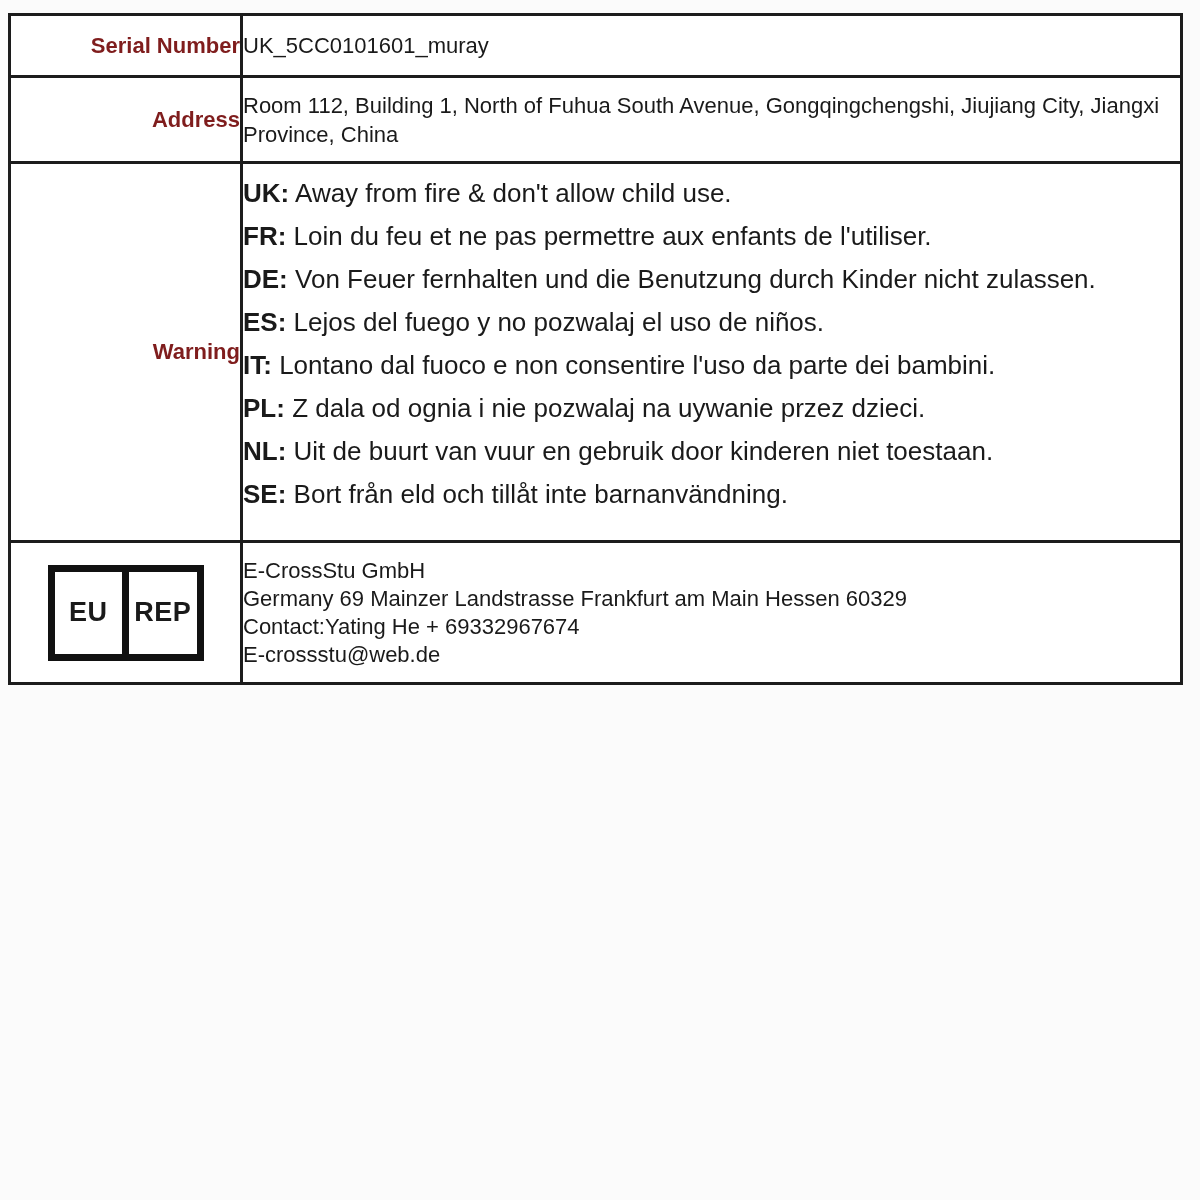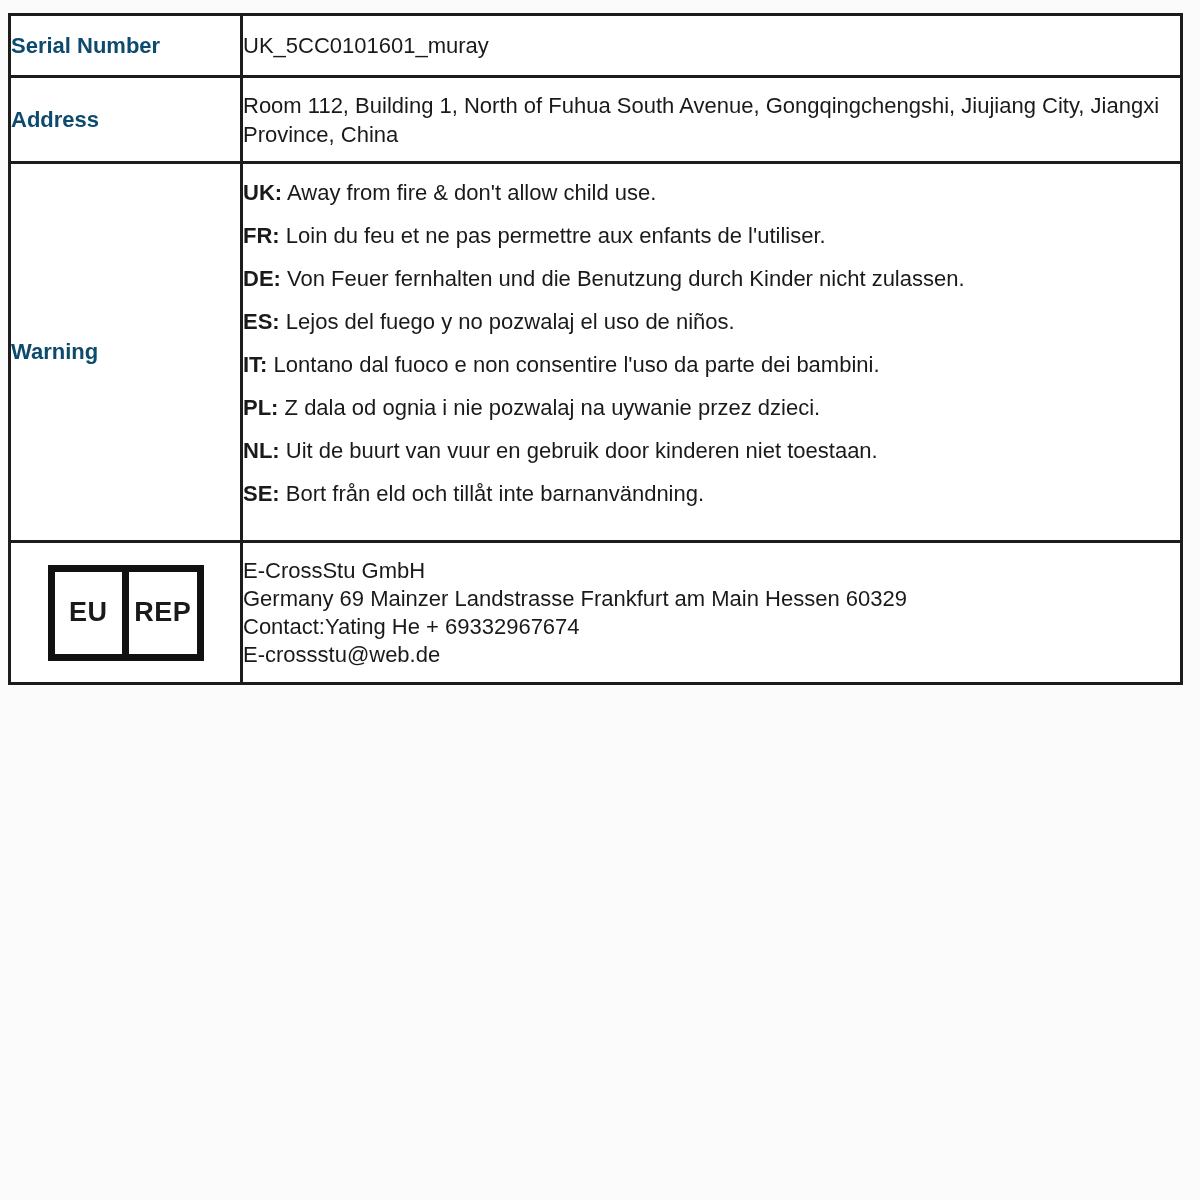--- a/index.html
+++ b/index.html
@@ -30,23 +30,23 @@
   table.spec-table th,
   table.spec-table td {
     border: 3px solid #1c1c1c;
     vertical-align: middle;
     font-size: 22px;
     padding: 0;
   }
   col.c-label { width: 232px; }
   th.row-label {
     font-weight: bold;
-    text-align: left;
+    text-align: right;
     padding-right: 14px;
-    color: #0c4a6e;
+    color: #7f1d1d;
   }
   td.row-value {
     text-align: left;
     padding: 8px 20px 8px 18px;
     line-height: 29px;
   }
   td.row-value.align-right {
     text-align: right;
     font-weight: bold;
     padding-right: 16px;
@@ -59,21 +59,21 @@
   tr.r-warn    { height: 379px; }
   tr.r-eurep   { height: 142px; }
 
   td.warning-cell {
     padding: 24px 18px 10px 18px;
     vertical-align: top;
   }
   .warn-line {
     margin: 0 0 17px 0;
     line-height: 26px;
-    font-size: 22px;
+    font-size: 26px;
   }
   .warn-prefix { font-weight: bold; }
 
   td.eurep-symbol-cell {
     text-align: center;
   }
   .eu-rep-box {
     display: inline-flex;
     width: 156px;
     height: 96px;

